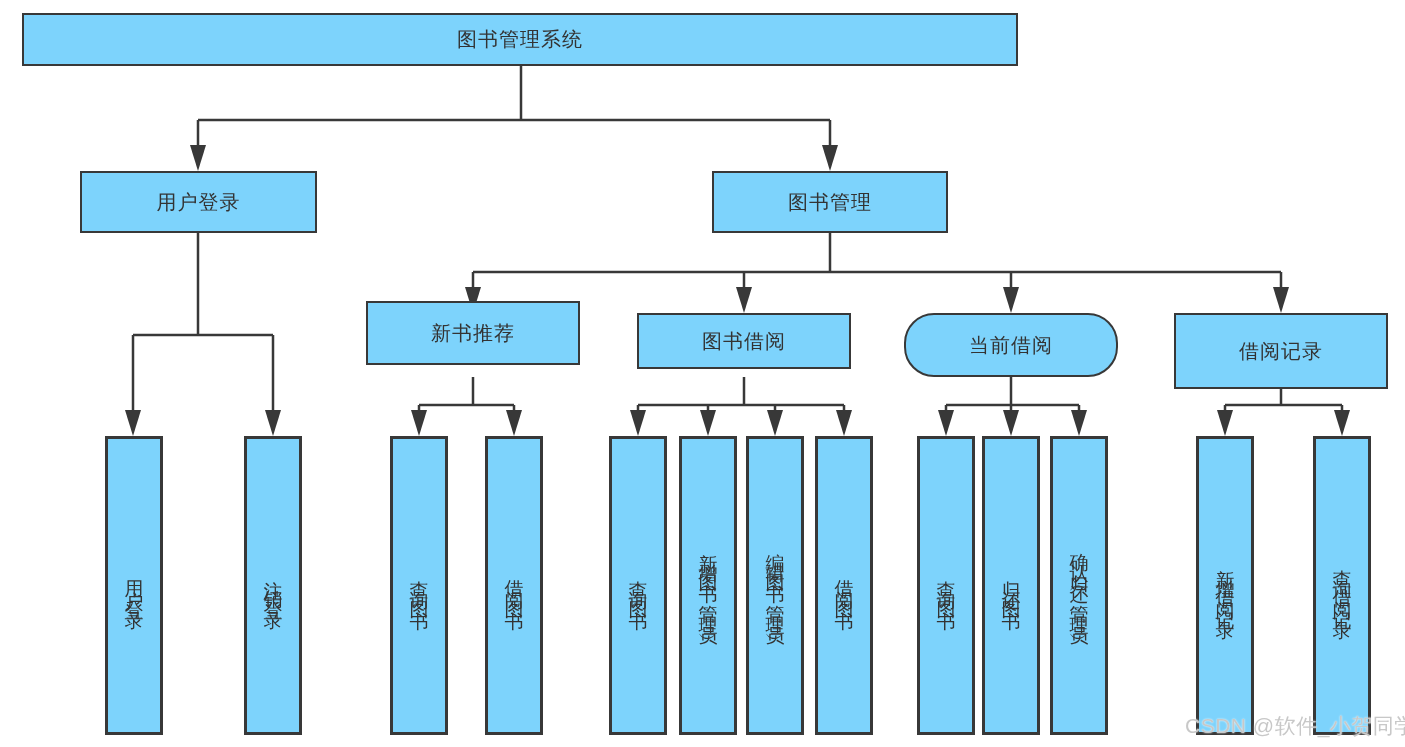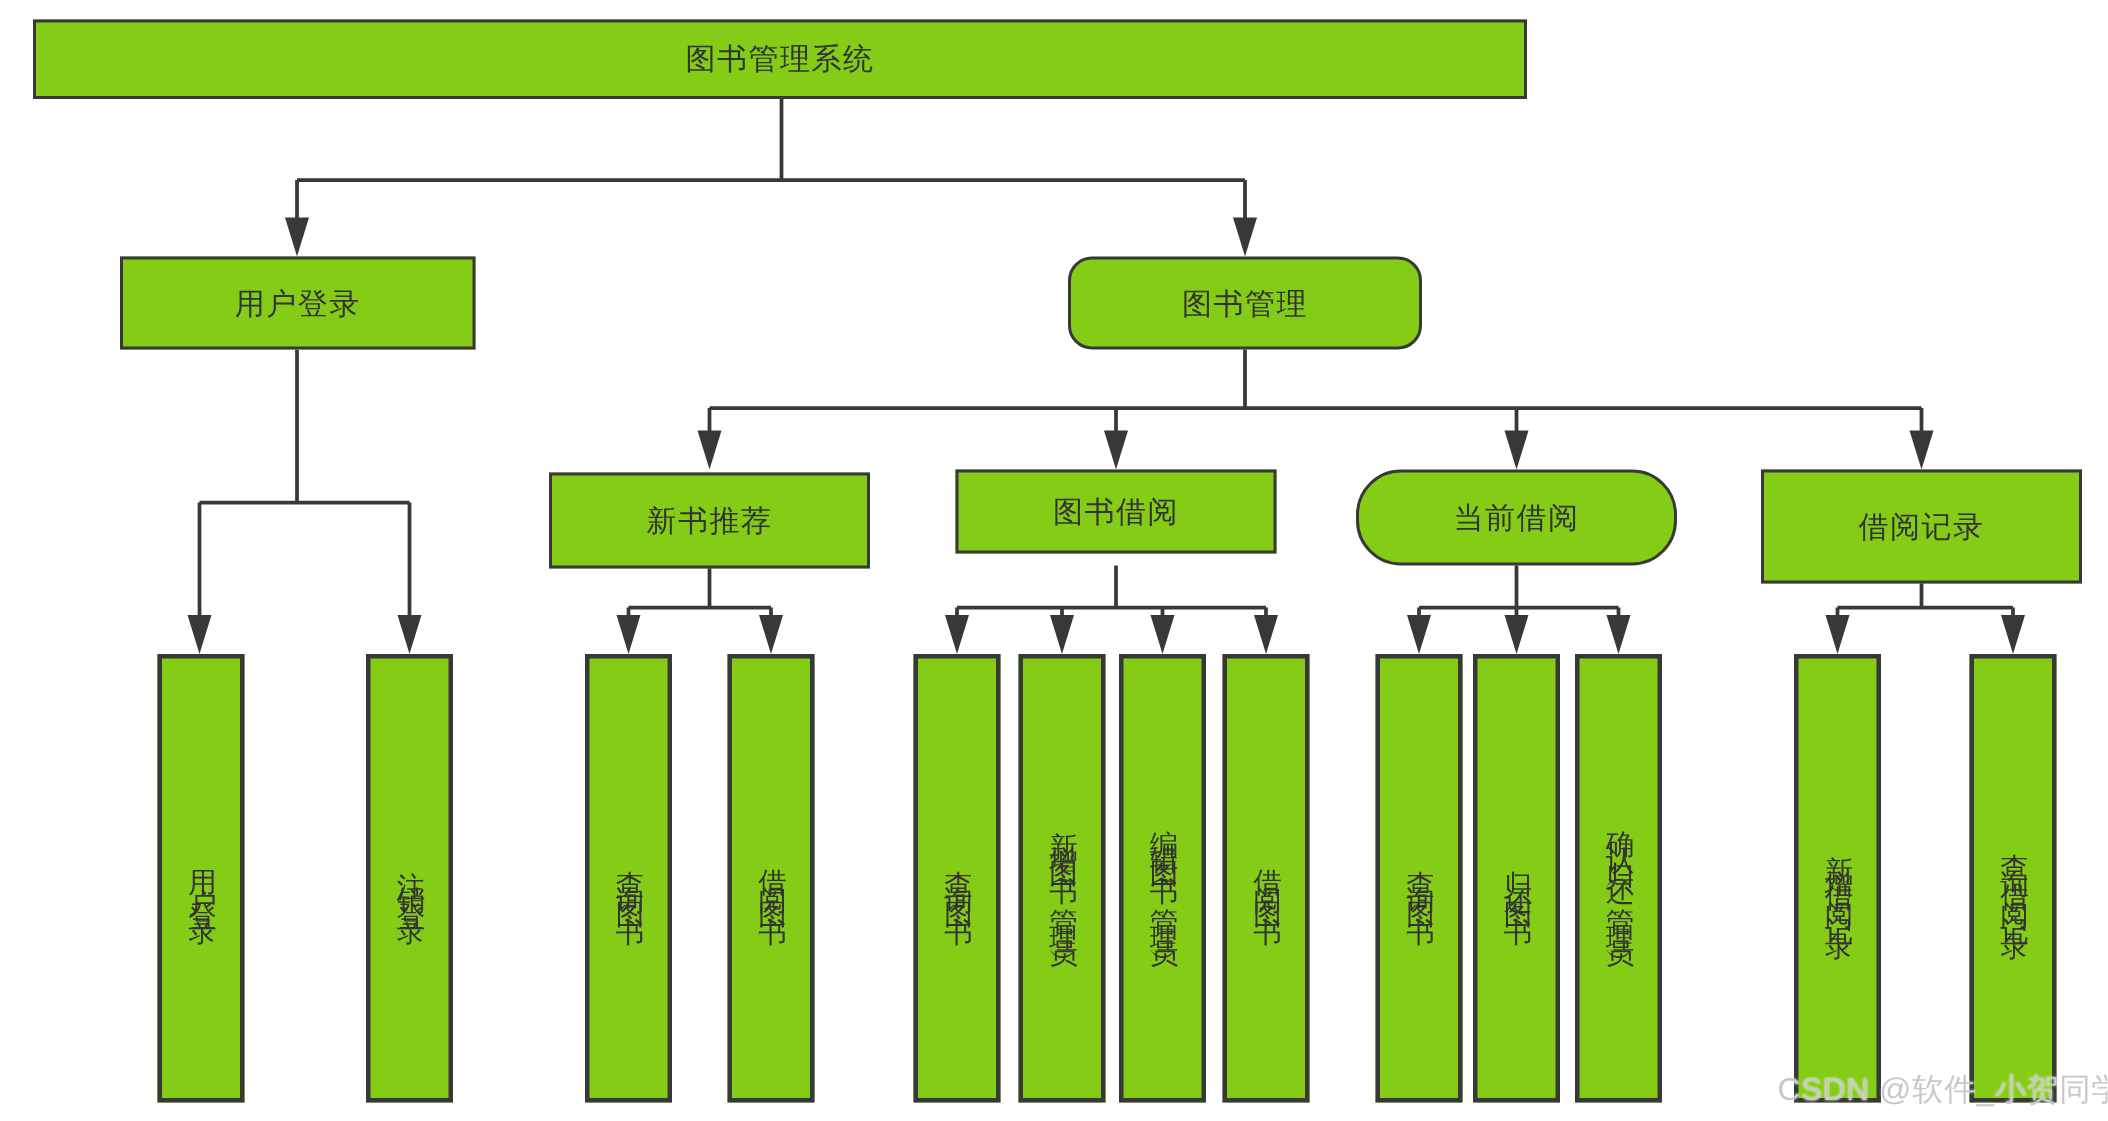--- a/index.html
+++ b/index.html
@@ -7,21 +7,21 @@
     width:1405px;height:747px;
     background:#ffffff;
     font-family:"Liberation Sans", sans-serif;
     position:relative;overflow:hidden;
     color:#333;
   }
   .stage{position:absolute;inset:0;width:1405px;height:747px;}
   svg.connectors{position:absolute;left:0;top:0;z-index:0;}
   .box{
     position:absolute;
-    background:#84cc16;
+    background:#7dd3fc;
     border:2.5px solid #383838;
     box-sizing:border-box;
     display:flex;align-items:center;justify-content:center;
     z-index:1;
   }
   .box.h{font-size:20px;letter-spacing:1px;}
   .box.h .lbl{color:#333;white-space:nowrap;}
   .box.v{border-width:3px;}
   .box.v .lbl{
     writing-mode:vertical-rl;
@@ -80,25 +80,25 @@
     </g>
   </svg>
 
   <div class="box h" style="left:22px;top:13px;width:996px;height:53px;">
     <span class="lbl">图书管理系统</span>
   </div>
 
   <div class="box h" style="left:80px;top:171px;width:237px;height:62px;">
     <span class="lbl">用户登录</span>
   </div>
-  <div class="box h" style="left:712px;top:171px;width:236px;height:62px;border-radius:16px;">
+  <div class="box h" style="left:712px;top:171px;width:236px;height:62px;">
     <span class="lbl">图书管理</span>
   </div>
 
-  <div class="box h" style="left:366px;top:315px;width:214px;height:64px;">
+  <div class="box h" style="left:366px;top:301px;width:214px;height:64px;">
     <span class="lbl">新书推荐</span>
   </div>
   <div class="box h" style="left:637px;top:313px;width:214px;height:56px;font-family:Liberation Serif, serif;">
     <span class="lbl">图书借阅</span>
   </div>
   <div class="box h" style="left:904px;top:313px;width:214px;height:64px;border-radius:30px;">
     <span class="lbl">当前借阅</span>
   </div>
   <div class="box h" style="left:1174px;top:313px;width:214px;height:76px;">
     <span class="lbl">借阅记录</span>

